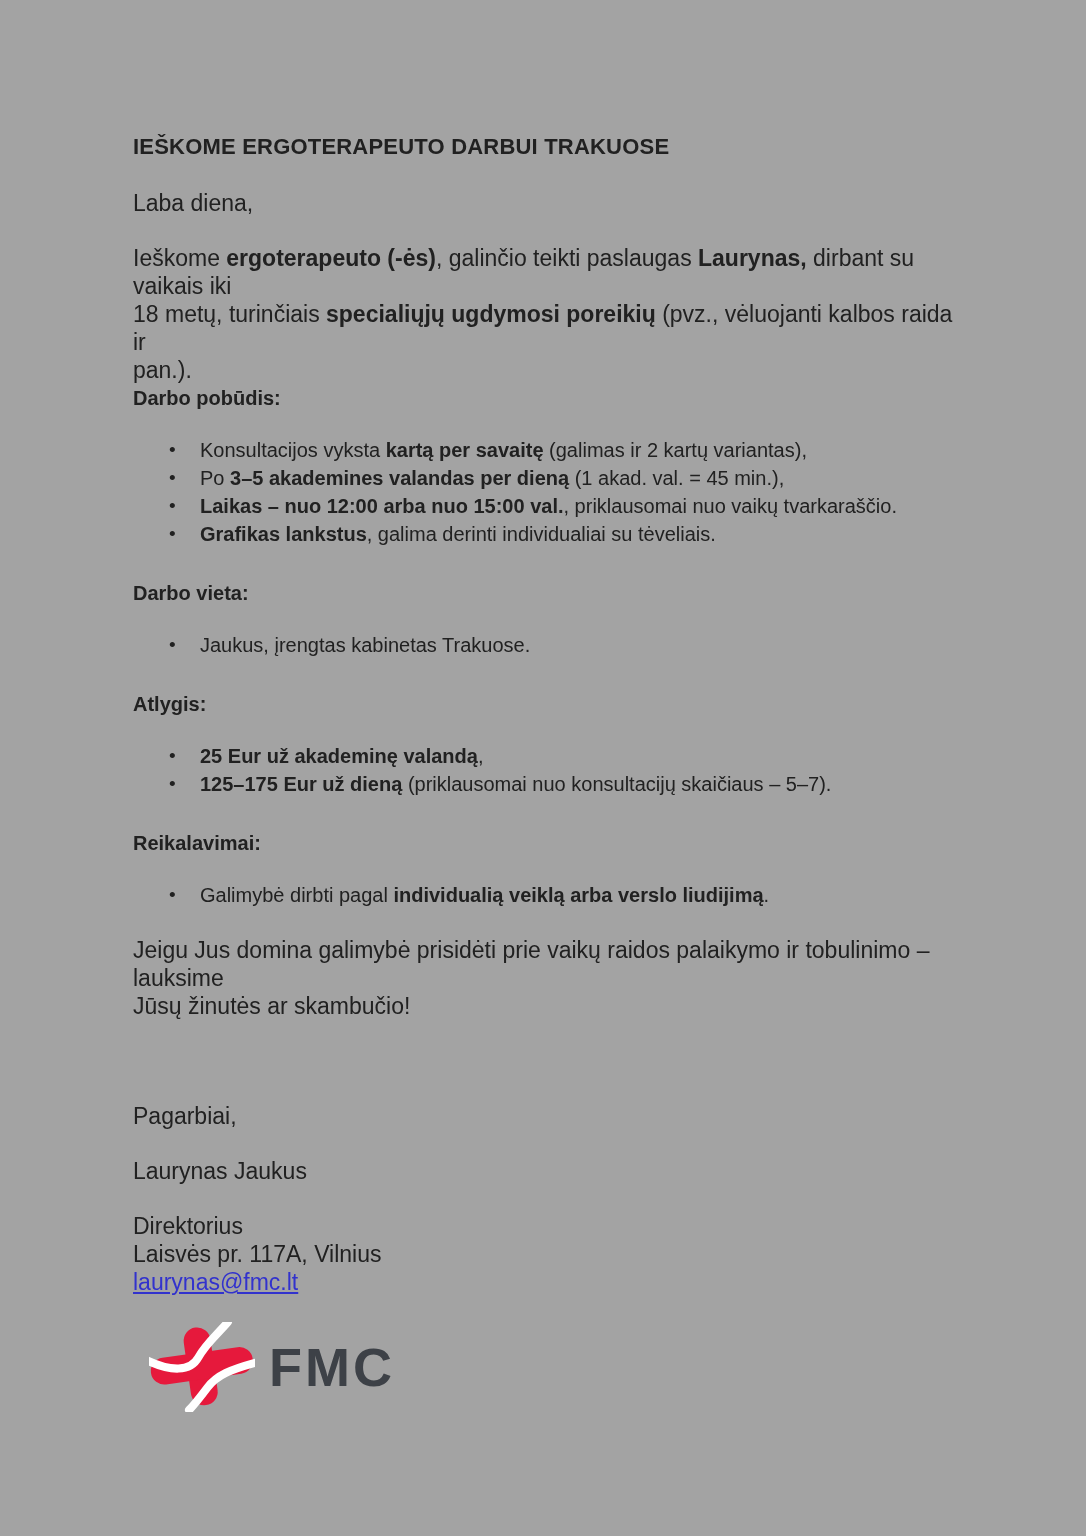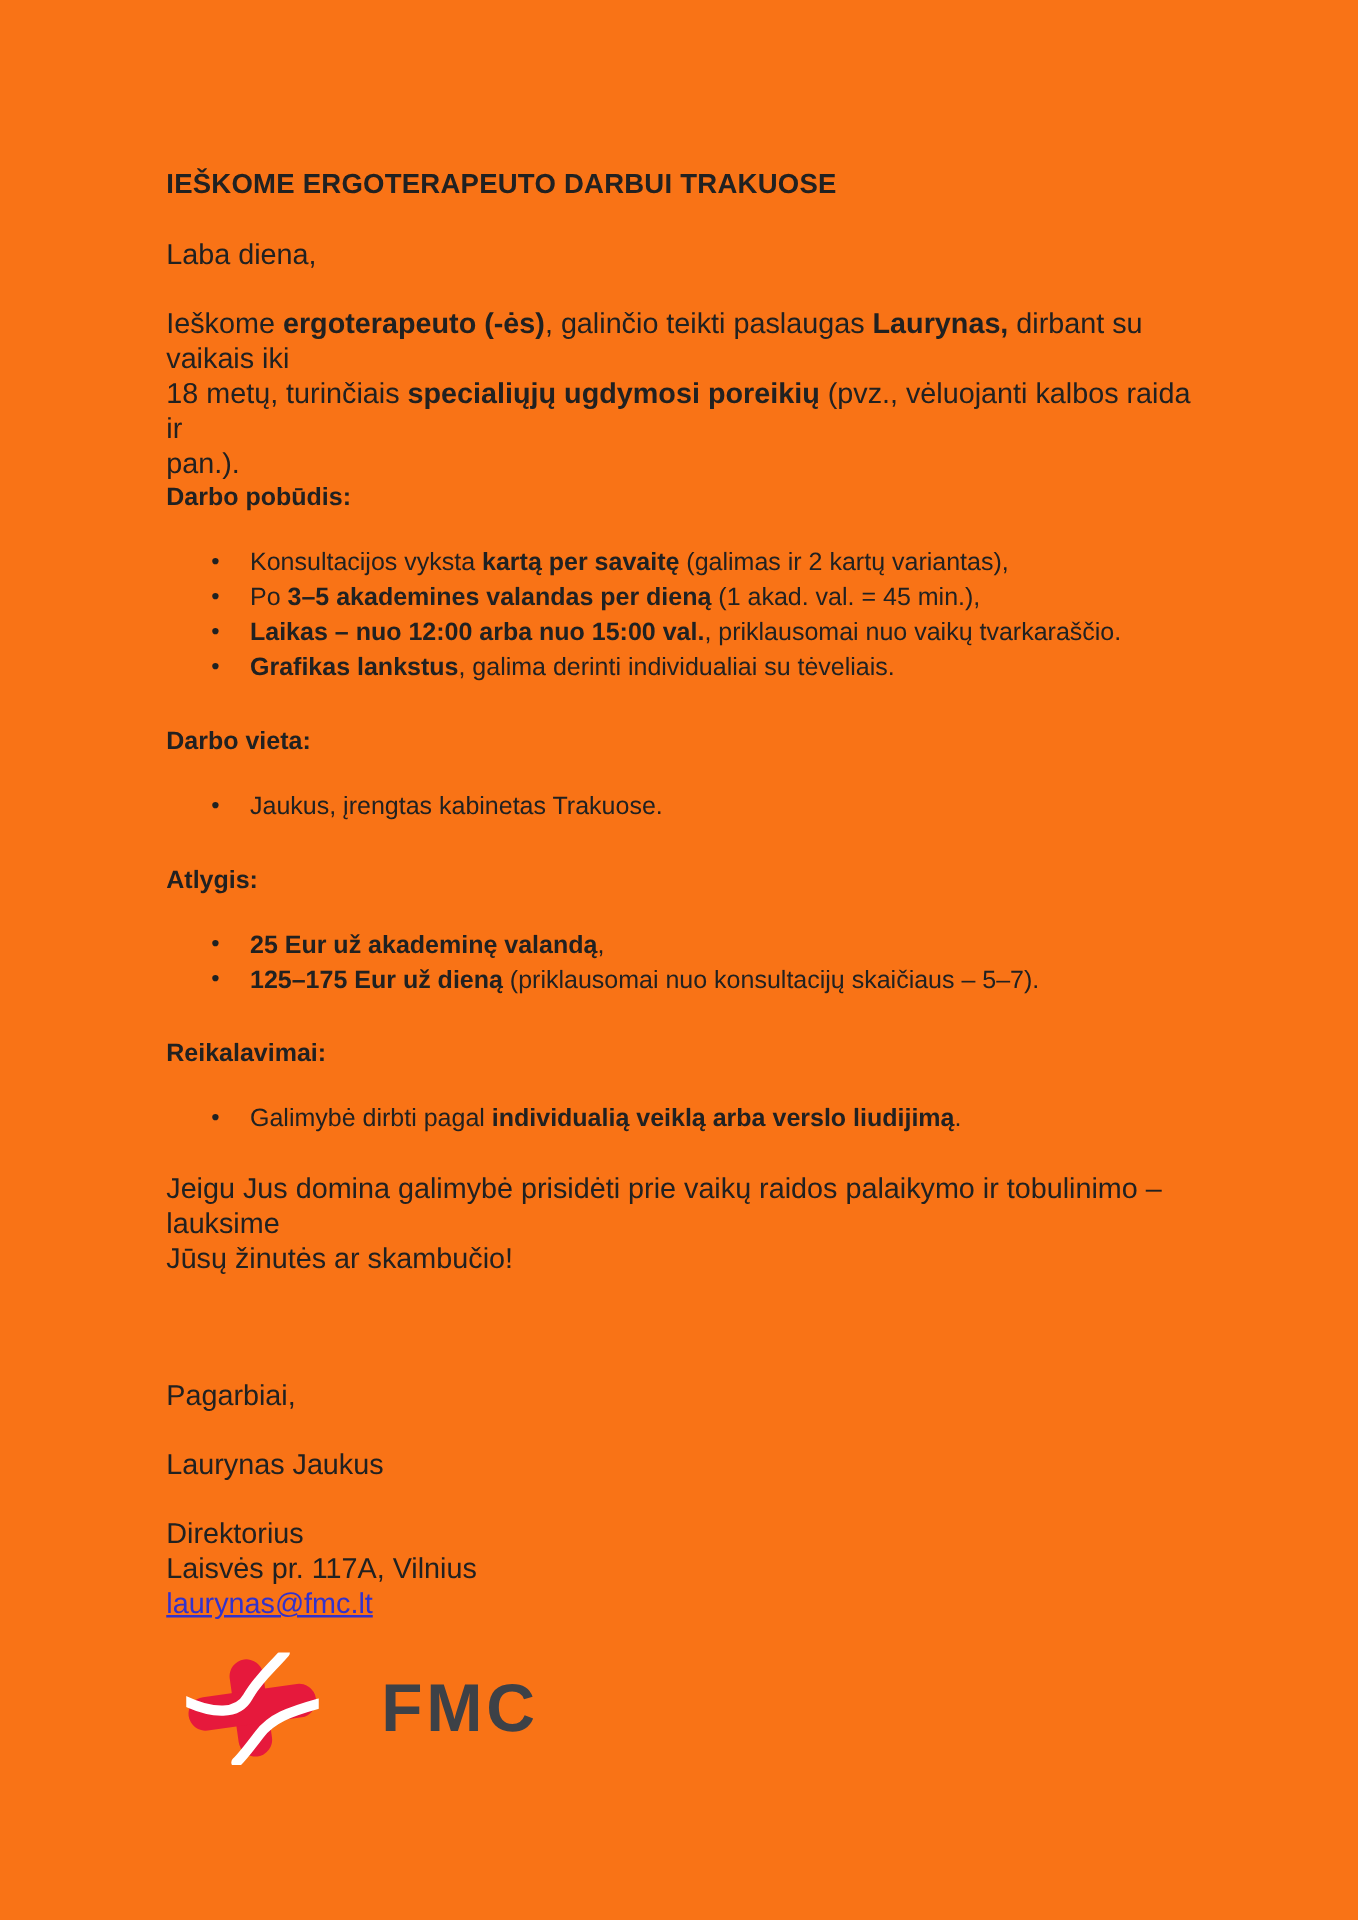--- a/index.html
+++ b/index.html
@@ -10,21 +10,21 @@
     height: 1536px;
     background: #ffffff;
     overflow: hidden;
     font-family: "Liberation Sans", sans-serif;
     color: var(--text-color, #212121);
   }
   .page {
     position: relative;
     width: 1086px;
     height: 1536px;
-    background: #f97316;
+    background: #a3a3a3;
   }
   .doc {
     position: absolute;
     left: 133px;
     top: 132px;
     width: 824px;
   }
   h1.title {
     font-size: 22px;
     line-height: 30px;
@@ -65,21 +65,20 @@
   .spacer { height: 28px; margin-top: 27px; }
   .email-link {
     color: var(--link-color, #3232cd);
     text-decoration: underline;
     cursor: pointer;
   }
   .logo {
     margin: 26px 0 0 16px;
     display: flex;
     align-items: center;
-    gap: 36px;
   }
   .logo svg { width: 106px; height: 90px; display: block; }
   .logo-text {
     margin-left: 14px;
     font-size: 54px;
     line-height: 90px;
     font-weight: 700;
     letter-spacing: 3px;
     color: var(--logo-text-color, #3d4147);
   }

